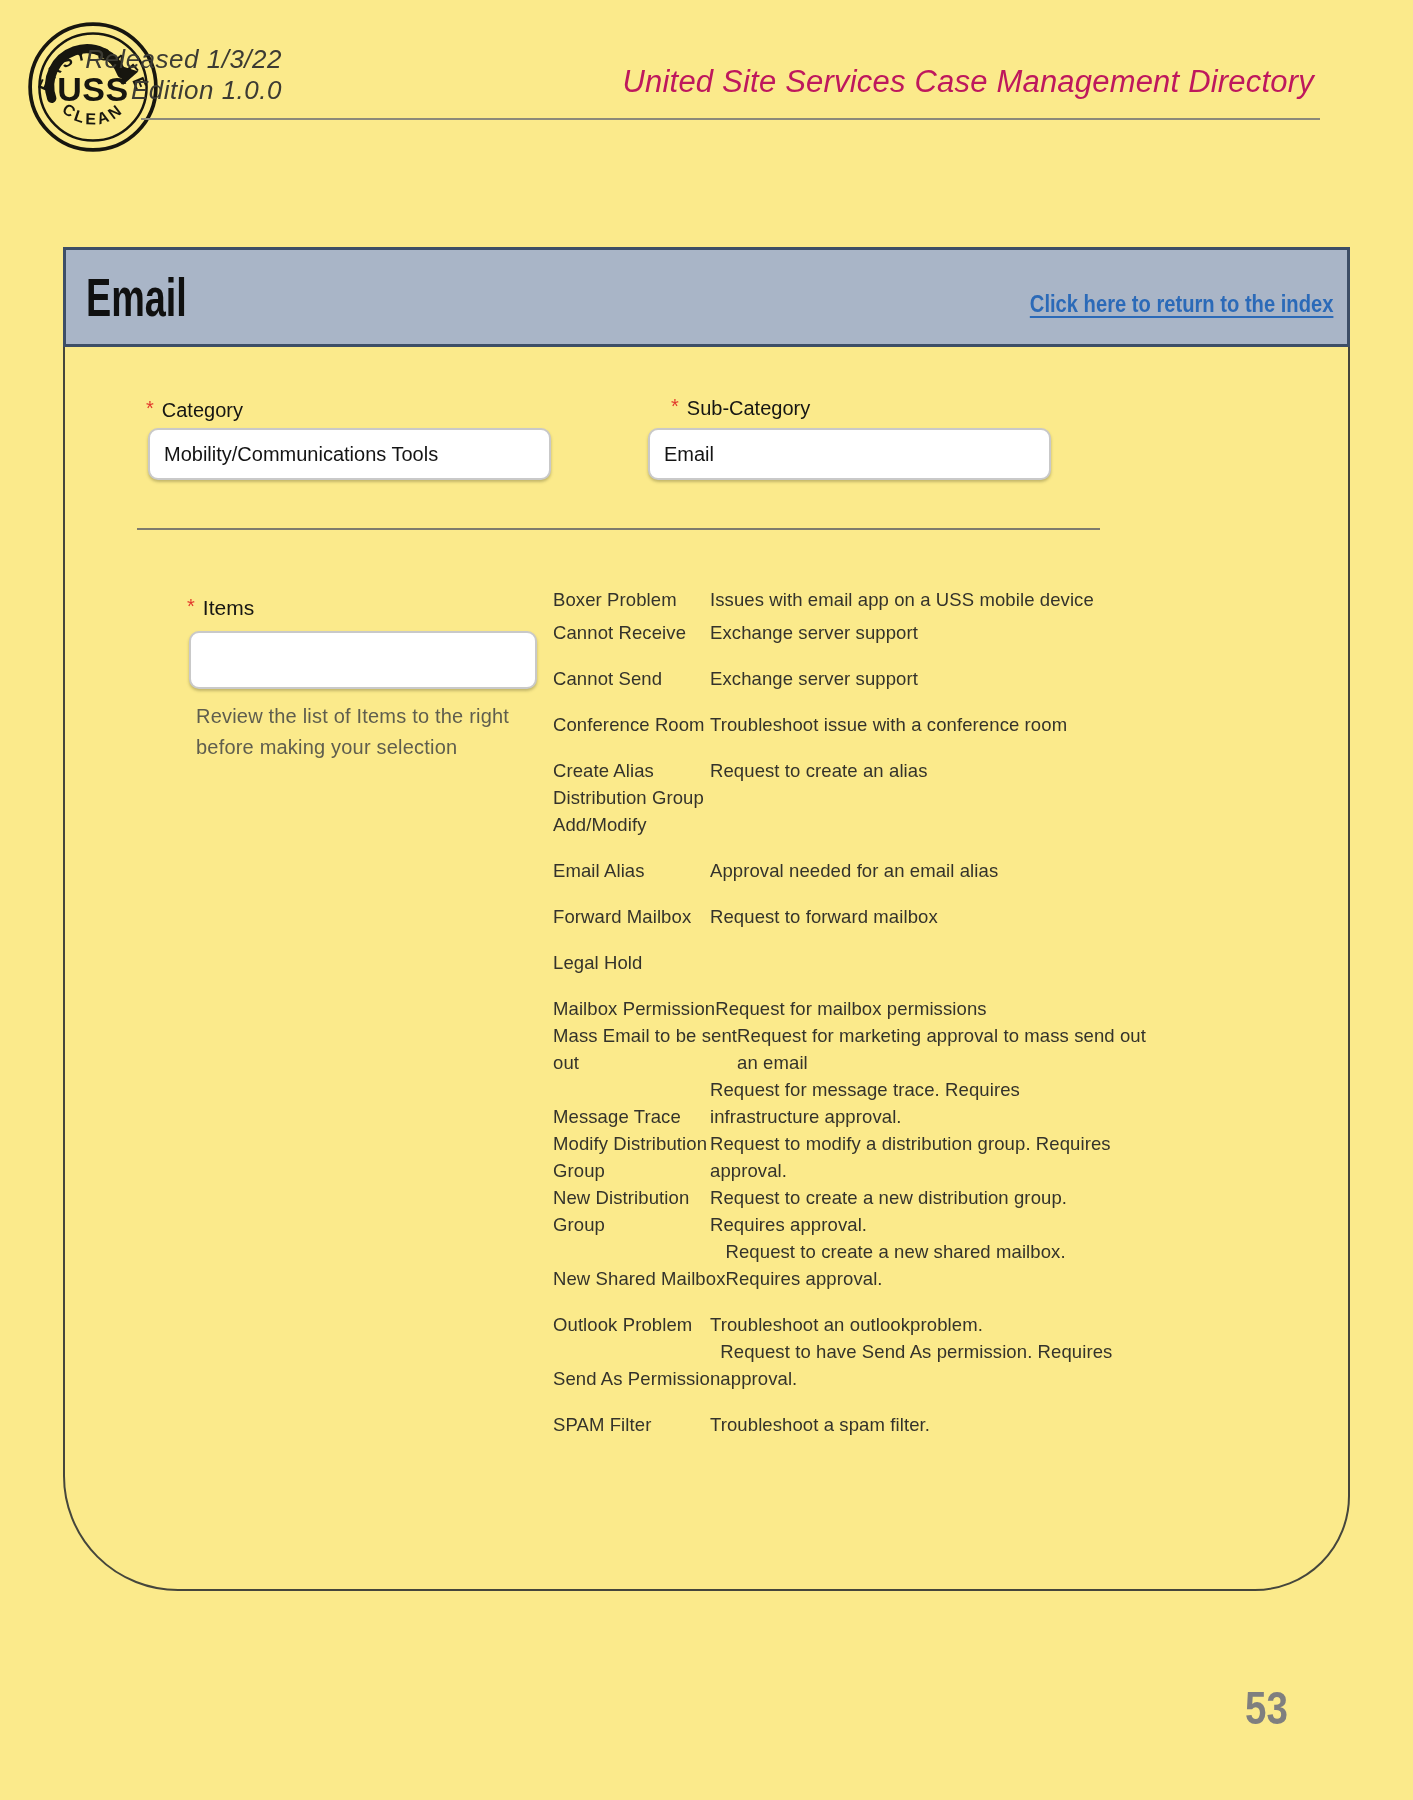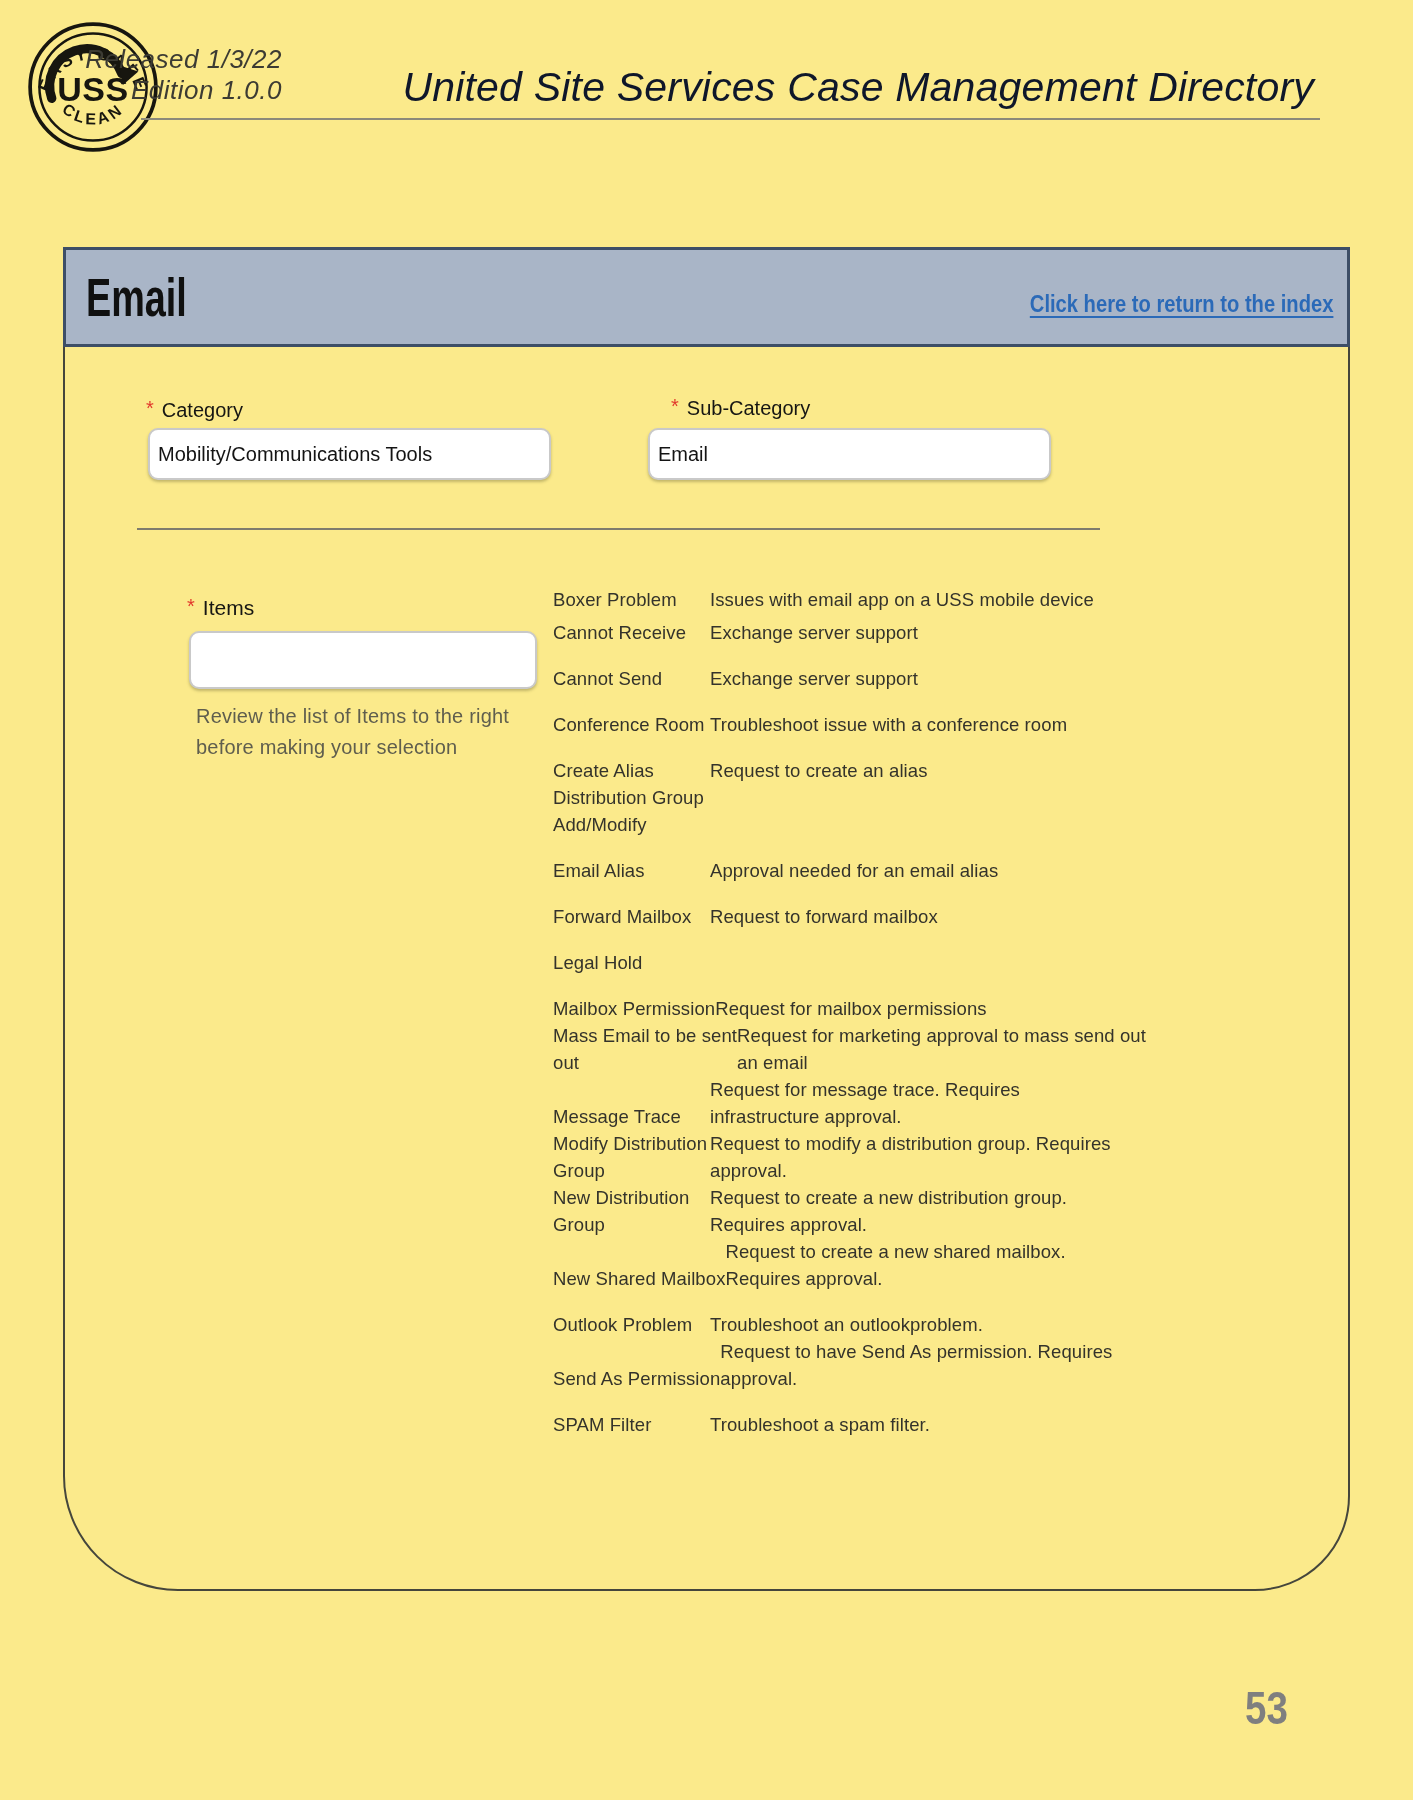--- a/index.html
+++ b/index.html
@@ -16,21 +16,21 @@
   .logo { position:absolute; left:26px; top:20px; width:134px; height:134px; }
 
   .released-block {
     position:absolute; top:44px; right:1131px;
     text-align:right; font-style:italic; font-size:26px; line-height:31px;
     color:#3c3b33; letter-spacing:0.5px;
   }
 
   .page-title {
     position:absolute; top:64px; right:99px;
-    font-style:italic; font-size:41px; color:#0f172a; letter-spacing:0.2px;
+    font-style:italic; font-size:31px; color:#be185d; letter-spacing:0.2px;
     white-space:nowrap;
   }
 
   .title-rule {
     position:absolute; left:141px; top:118px; width:1179px; height:2px;
     background:#8c8a79;
   }
 
   
   .panel {
@@ -65,21 +65,21 @@
   .field-label .req { color:#e23a2d; margin-right:8px; font-size:20px; position:relative; top:-2px; }
   .lbl-category    { left:81px;  top:150px; }
   .lbl-subcategory { left:582px; top:148px;margin-left:24px; }
   .lbl-items       { left:122px; top:347px; font-size:21px; }
 
   .text-input {
     position:absolute; background:#ffffff;
     border:2px solid #c9c9c9; border-radius:10px;
     box-shadow:0 2px 3px rgba(90,85,40,0.35);
     font-family:"Liberation Sans", sans-serif;
-    font-size:20px; color:#141414; padding:0 8px;
+    font-size:20px; color:#141414; padding:0 14px;
     outline:none;
   }
   .inp-category    { left:83px;  top:179px; width:403px; height:52px; }
   .inp-subcategory { left:583px; top:179px; width:403px; height:52px; }
   .inp-items       { left:124px; top:382px; width:348px; height:58px; }
 
   .divider {
     position:absolute; left:72px; top:279px; width:963px; height:2px;
     background:#7e7c6d;
   }

